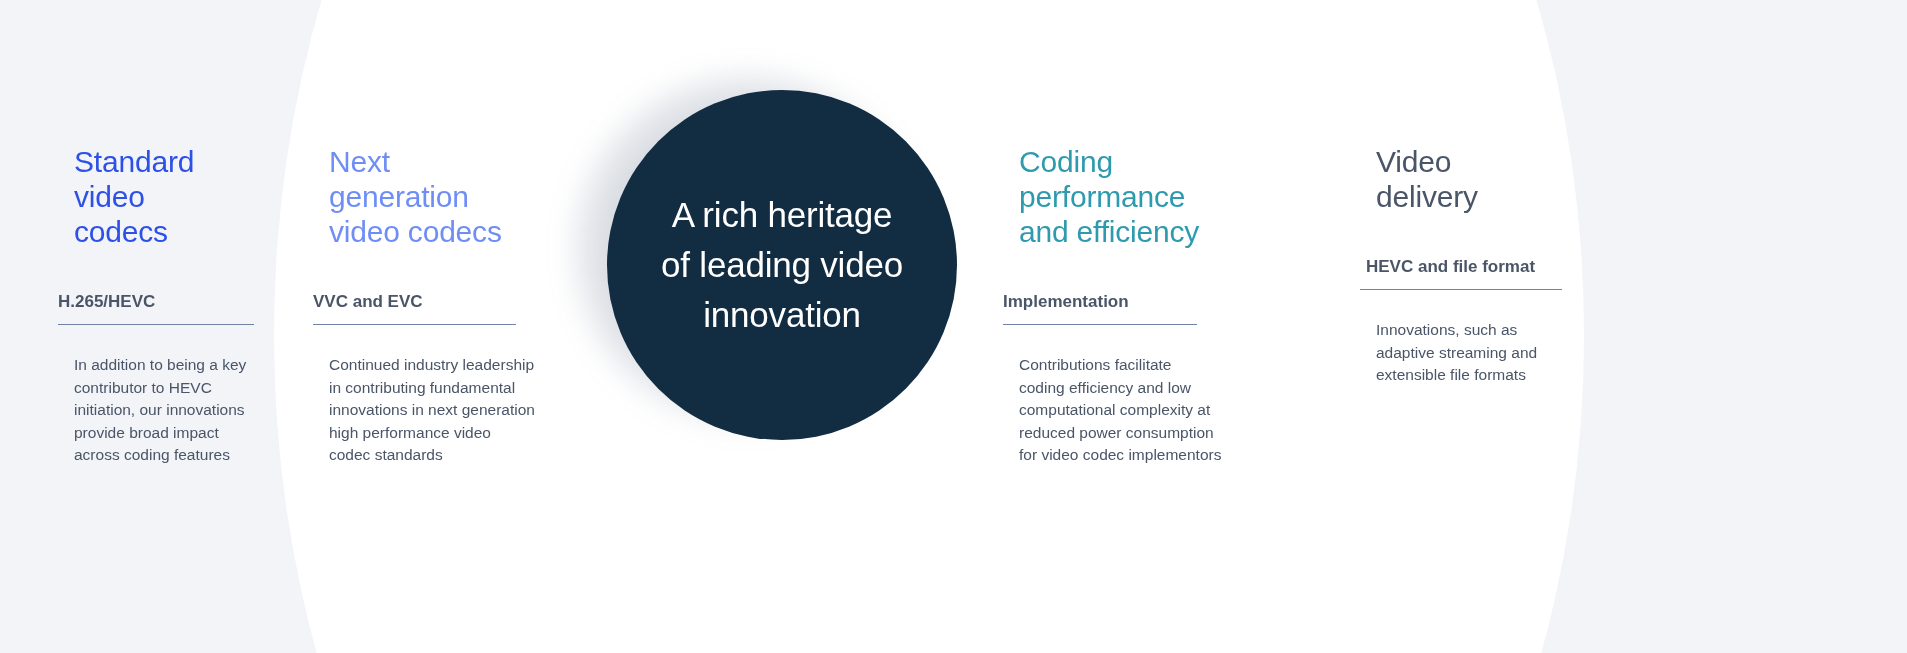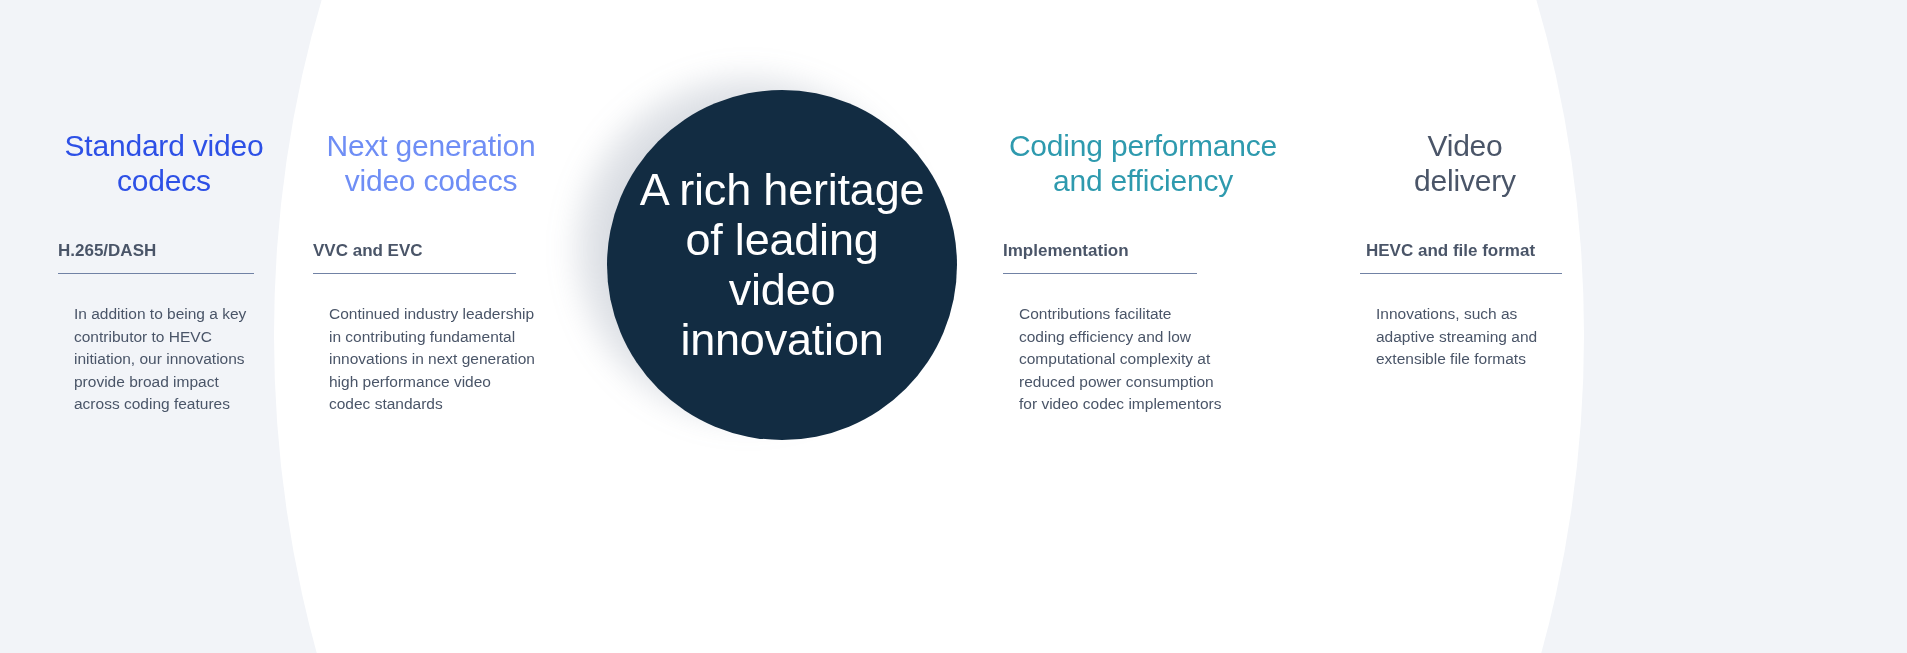--- a/index.html
+++ b/index.html
@@ -32,23 +32,22 @@
   }
   .col{
     position:absolute;
     top:128px;
   }
   .col .heading{
     font-size:30px;
     line-height:35px;
     font-weight:400;
     letter-spacing:-0.2px;
-    margin:0;
+    margin:16px;
     white-space:pre-line;
-    text-align:center;
   }
   .col .subtitle{
     font-size:17px;
     line-height:22px;
     font-weight:700;
     color:#4a5568;
     margin:0;
     padding-bottom:11px;
   }
   .col .sub-wrap{
@@ -105,21 +104,21 @@
     left:0;top:0;
     width:350px;height:350px;
     border-radius:50%;
     background:#122c42;
     display:flex;
     align-items:center;
     justify-content:center;
   }
   .circle-text{
     color:#ffffff;
-    font-size:45px;
+    font-size:35px;
     line-height:50px;
     font-weight:400;
     text-align:center;
     width:300px;
     letter-spacing:-0.2px;
     white-space:pre-line;
   }
 </style>
 </head>
 <body>
@@ -127,21 +126,21 @@
 <div id="stage">
 
   <div class="lens"></div>
 
   <div class="cols">
 
     <div class="col" id="col0">
       <h2 class="heading" style="color: rgb(45, 80, 230);">Standard video
 codecs</h2>
       <div class="sub-wrap">
-        <div class="subtitle">H.265/DASH</div>
+        <div class="subtitle">H.265/HEVC</div>
       </div>
       <p class="body">In addition to being a key
 contributor to HEVC
 initiation, our innovations
 provide broad impact
 across coding features</p>
     </div>
 
     <div class="col" id="col1">
       <h2 class="heading" style="color: rgb(111, 142, 245);">Next generation

